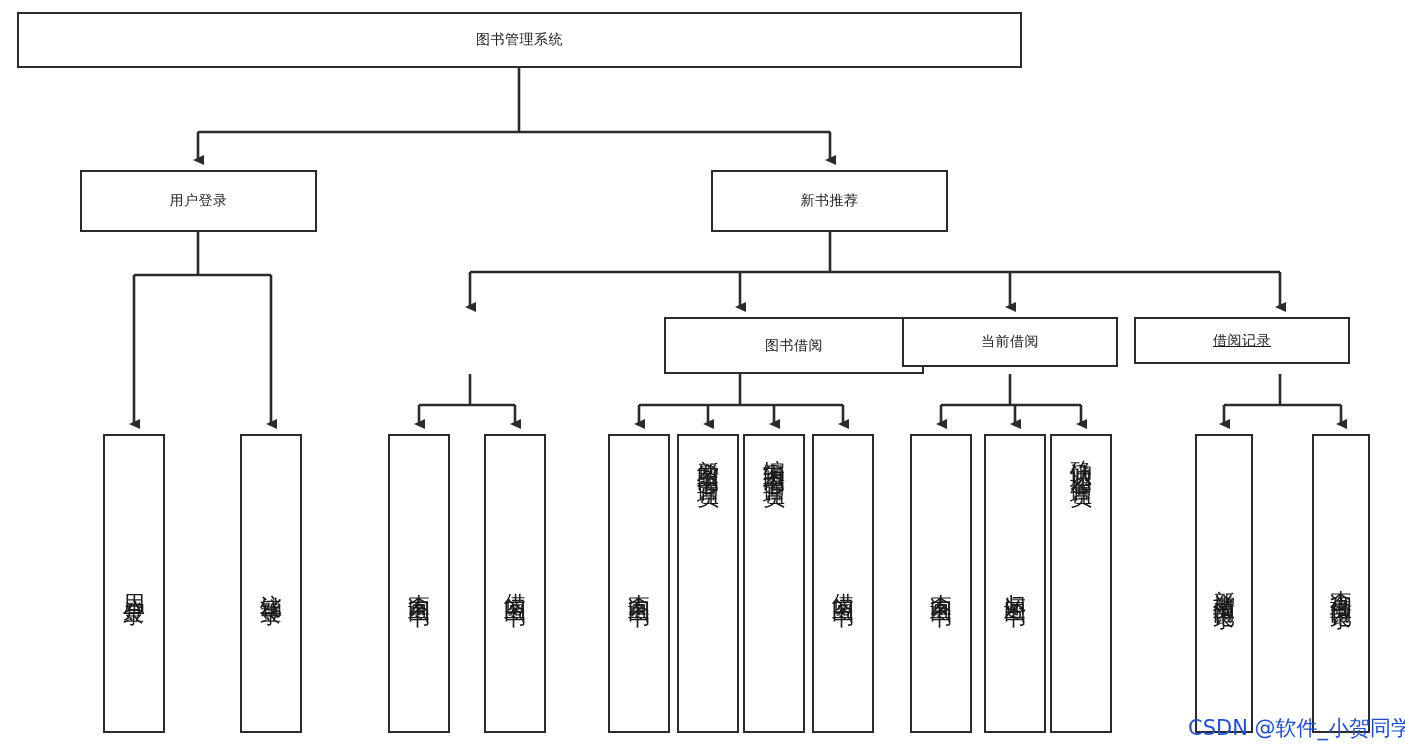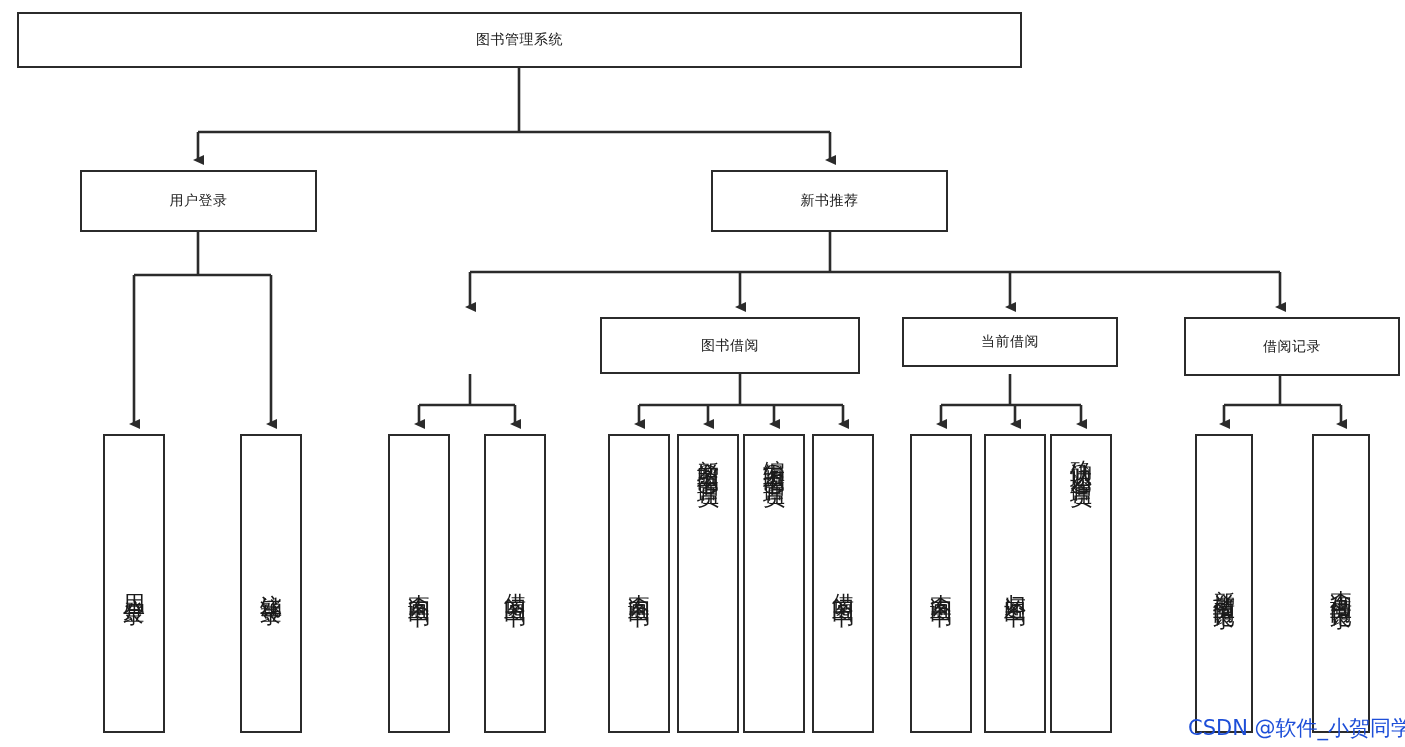--- a/index.html
+++ b/index.html
@@ -132,27 +132,27 @@
     <span class="label">图书管理系统</span>
   </div>
 
   <div class="node horiz" style="left:80px; top:170px; width:237px; height:62px;">
     <span class="label">用户登录</span>
   </div>
   <div class="node horiz" style="left:711px; top:170px; width:237px; height:62px;">
     <span class="label">新书推荐</span>
   </div>
 
-  <div class="node horiz" style="left:600px; top:317px; width:260px; height:57px;">
+  <div class="node horiz" style="left:664px; top:317px; width:260px; height:57px;">
     <span class="label">图书借阅</span>
   </div>
   <div class="node horiz" style="left:902px; top:317px; width:216px; height:50px;">
     <span class="label">当前借阅</span>
   </div>
-  <div class="node horiz" style="left:1184px; top:317px; width:216px; height:59px;">
+  <div class="node horiz" style="left:1134px; top:317px; width:216px; height:47px;text-decoration:underline;">
     <span class="label">借阅记录</span>
   </div>
 
   <div class="node vert mid" style="left:103px; top:434px; width:62px; height:299px;">
     <span class="label">用户登录</span>
   </div>
   <div class="node vert mid" style="left:240px; top:434px; width:62px; height:299px;">
     <span class="label">注销登录</span>
   </div>
 

